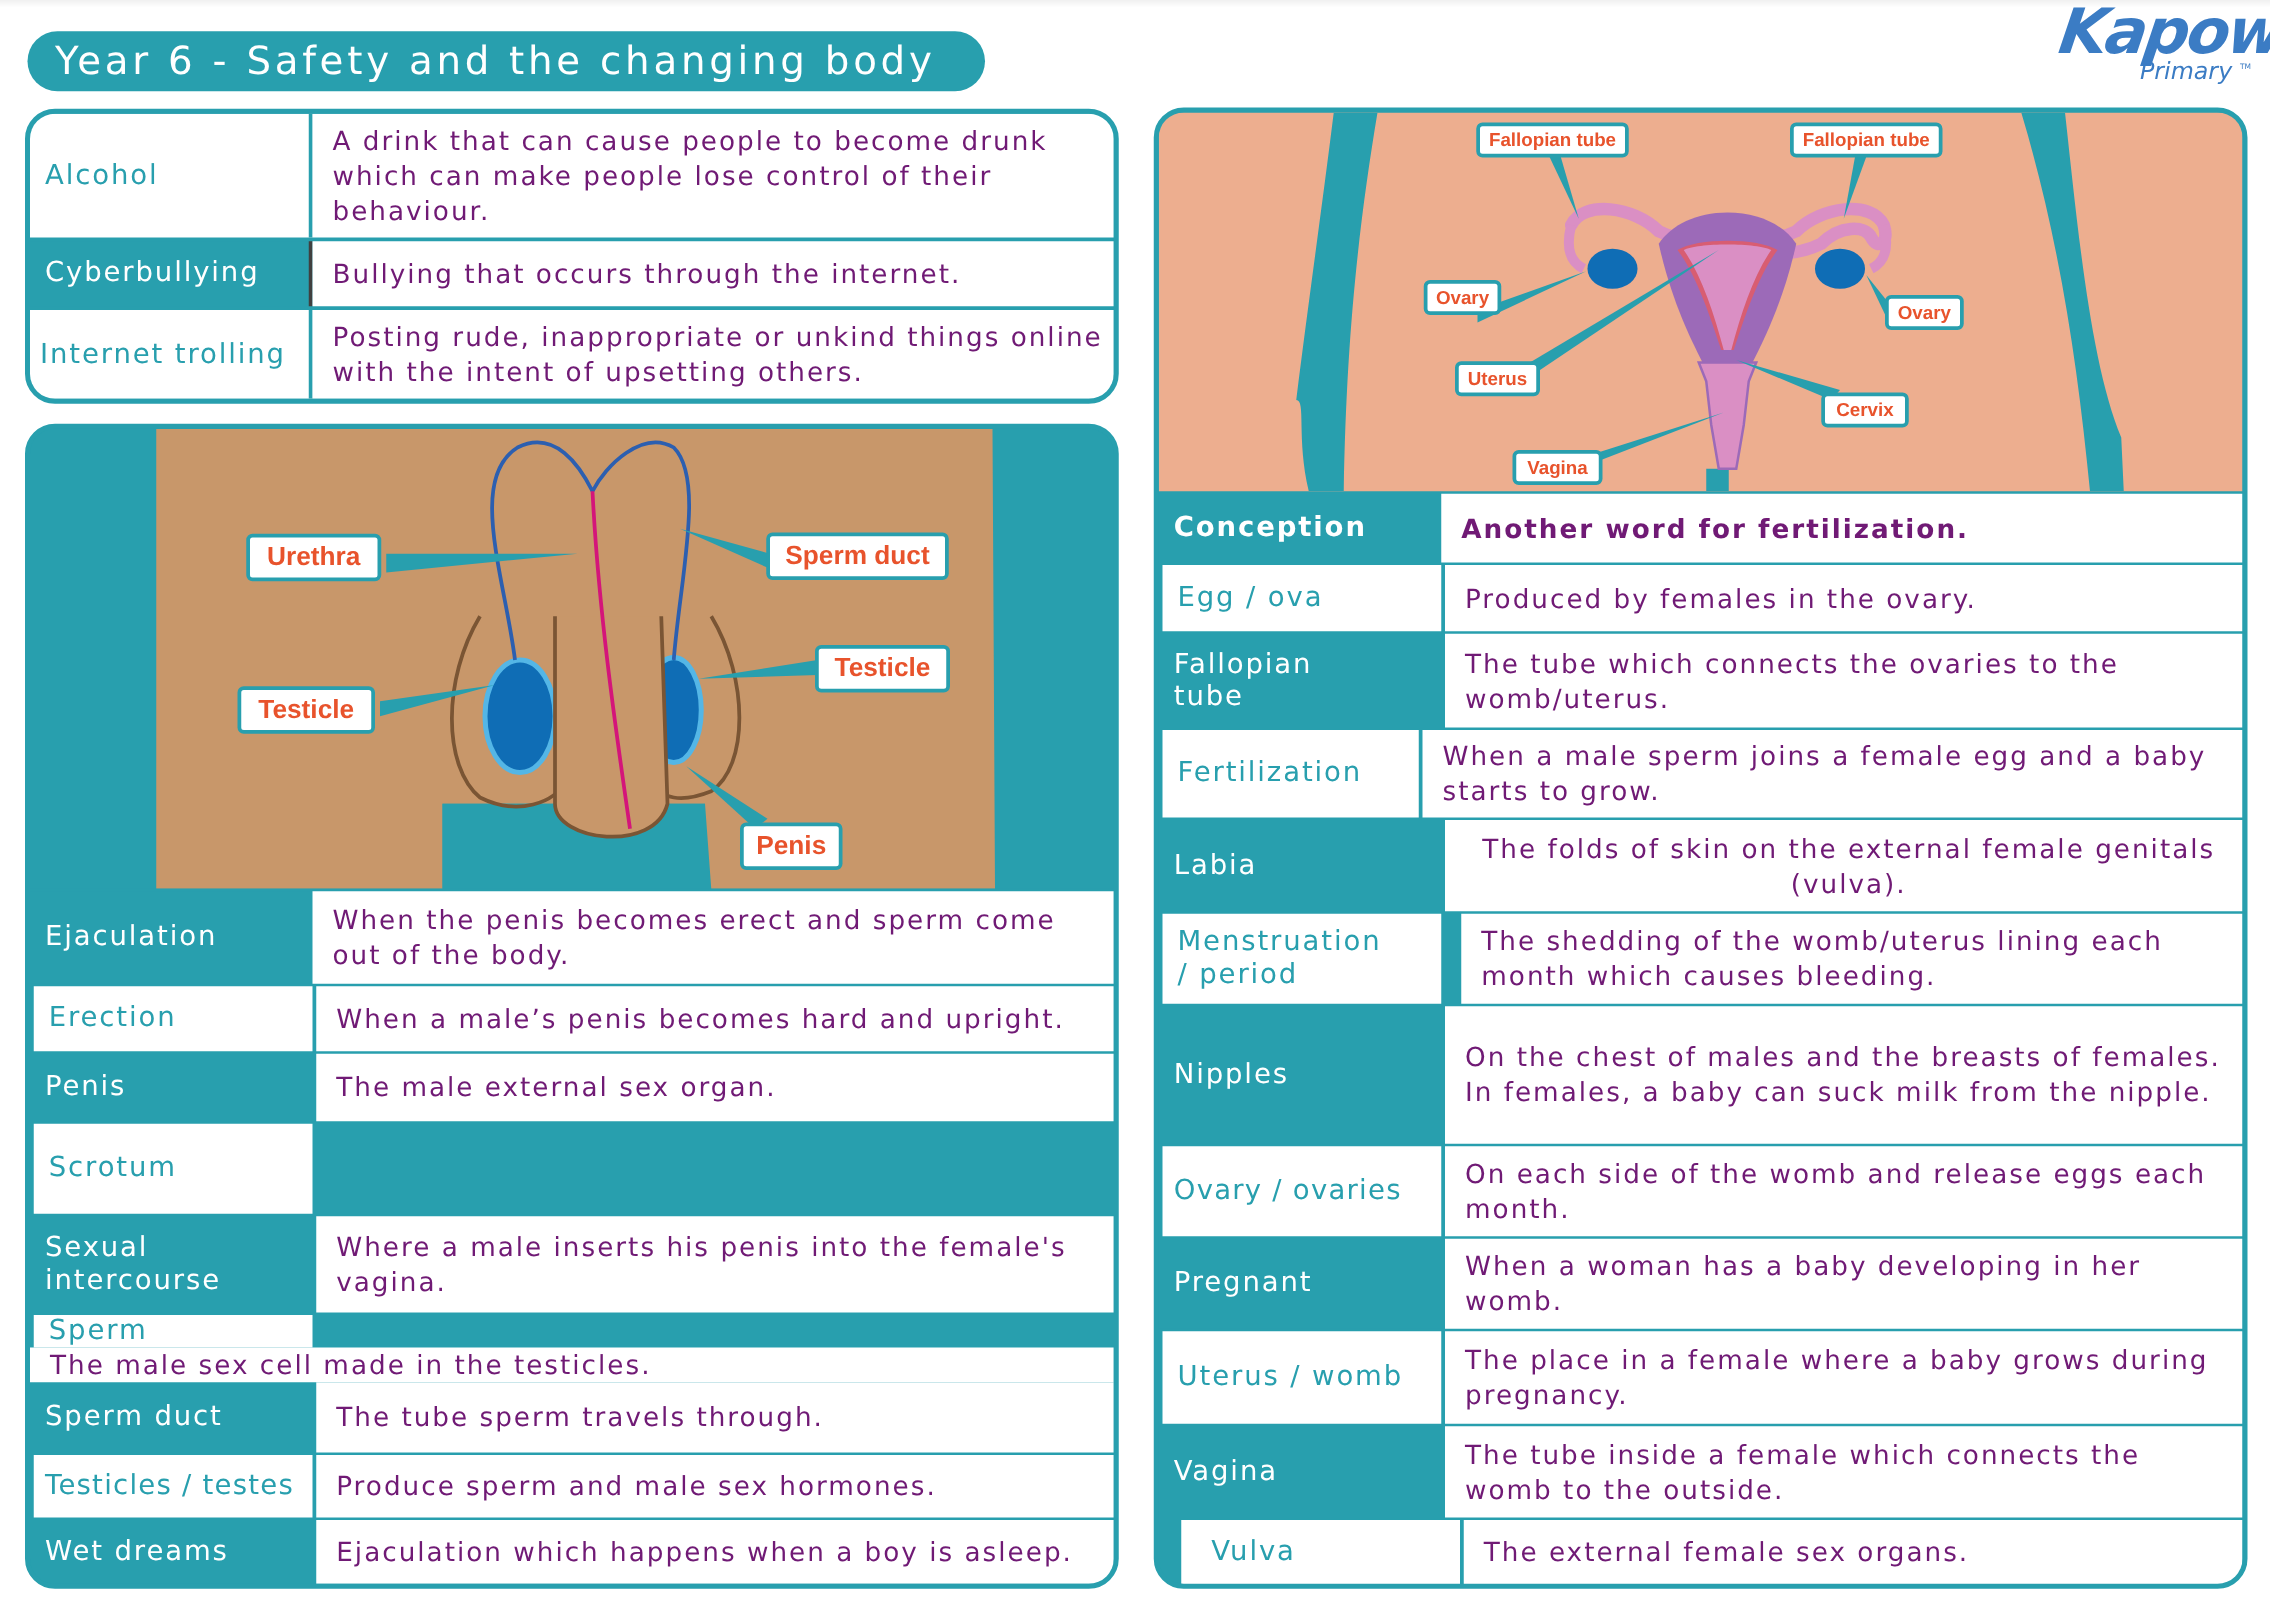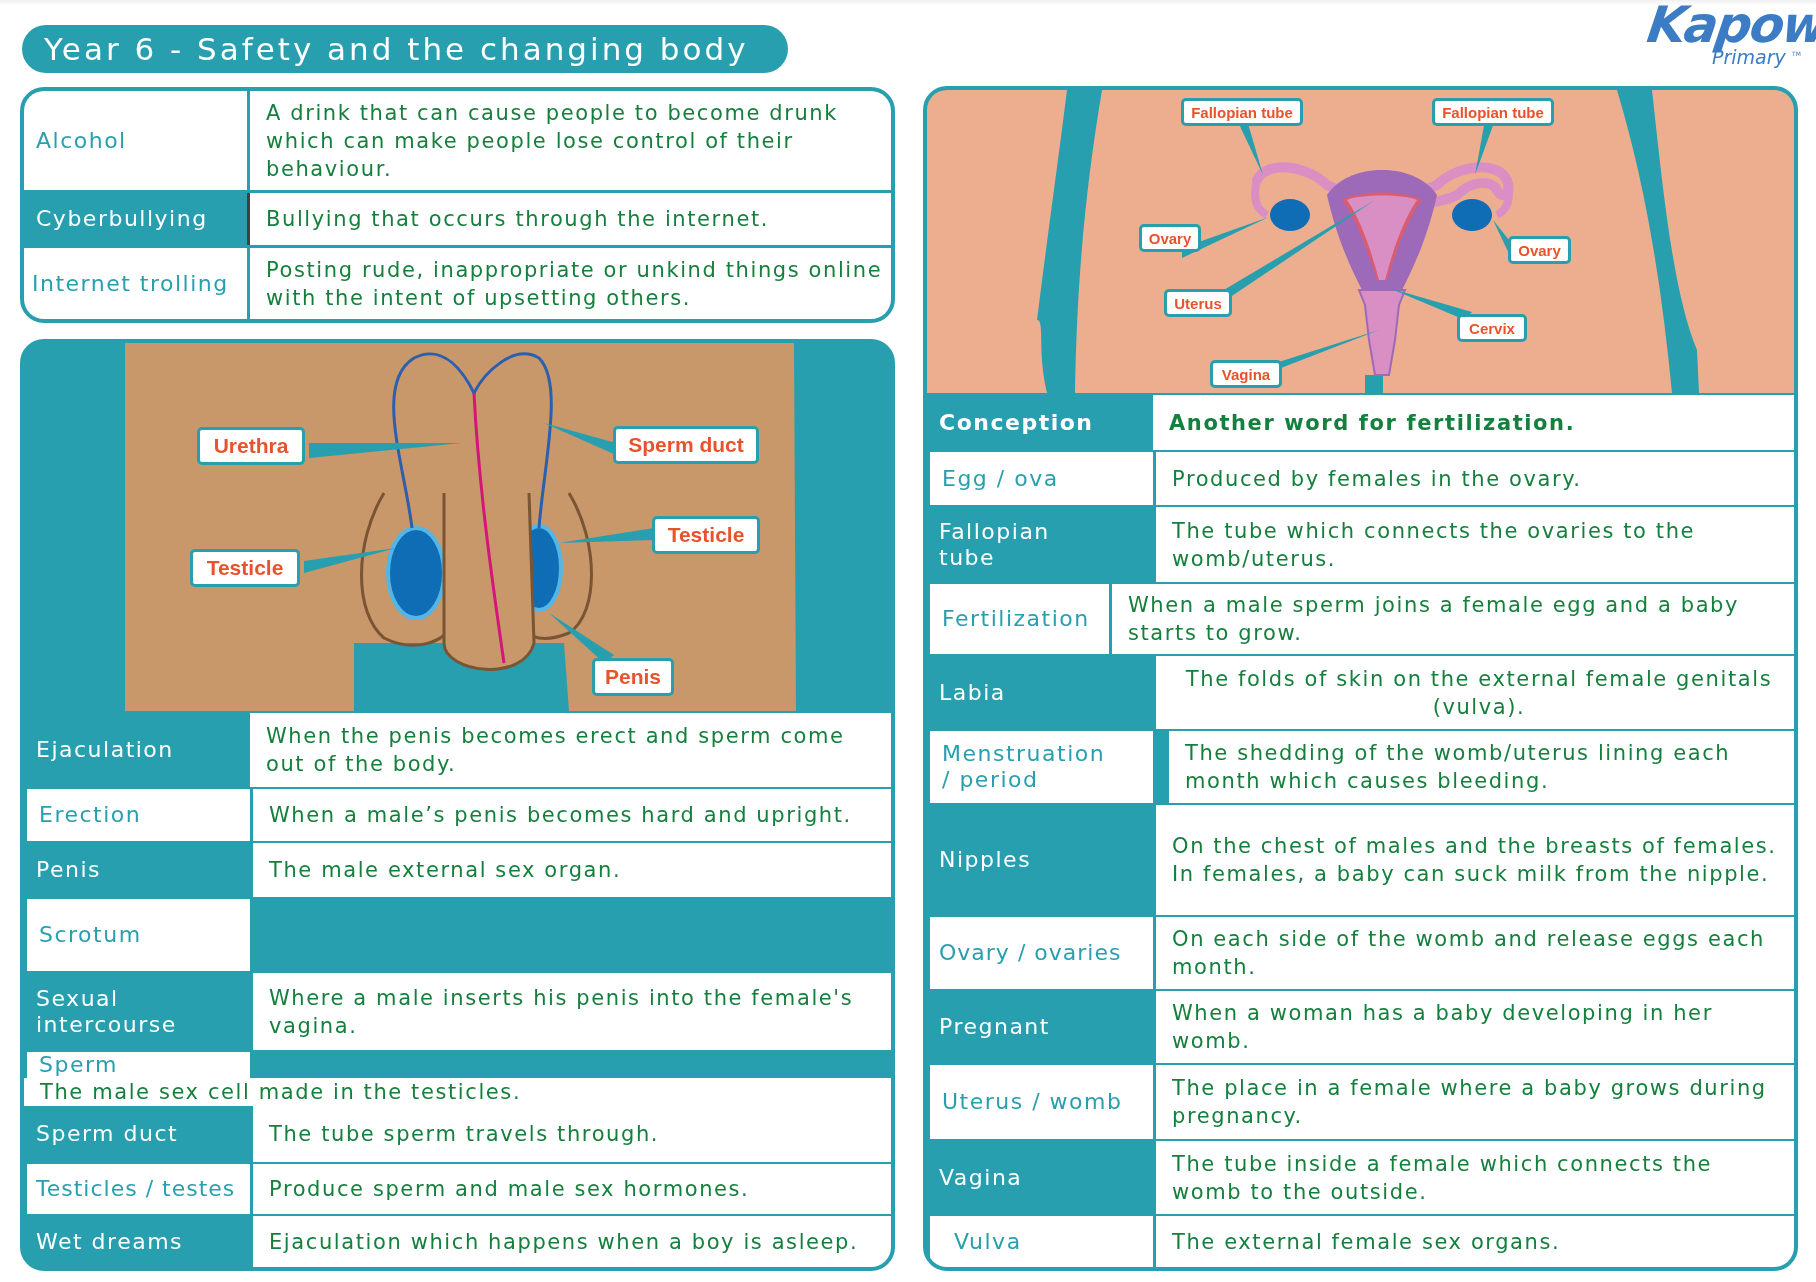--- a/index.html
+++ b/index.html
@@ -26,21 +26,21 @@
   }
   .tbl { position: absolute; left: 0; right: 0; }
   .row { position: absolute; left: 0; right: 0; display: flex; }
   .term {
     height: 100%; display: flex; align-items: center; font-size: 22px; letter-spacing: 1.5px;
     padding-left: 12px; line-height: 26px;
   }
   .term.dark { background: #289fae; color: #ffffff; }
   .term.light { background: #ffffff; color: #289fae; }
   .def {
-    background: #ffffff; color: #15803d; height: 100%; display: flex; align-items: center;
+    background: #ffffff; color: #701a75; height: 100%; display: flex; align-items: center;
     font-size: 21px; letter-spacing: 1.6px; line-height: 28px; padding-left: 16px; padding-right: 8px;
   }
 
   .img-area { position: absolute; left: 0; right: 0; top: 0; overflow: hidden; }
   .label-box {
     position: absolute; background: #ffffff; border: 3px solid #289fae; border-radius: 5px;
     color: #e8532c; font-weight: bold; display: flex; align-items: center; justify-content: center;
     font-family: "Liberation Sans", sans-serif; white-space: nowrap;
   }
 </style>
@@ -191,21 +191,21 @@
     </div>
     <div class="row" style="top:59px; height:53px;">
       <div class="term light" style="width:223px; margin-left:3px; margin-right:3px;">Egg / ova</div>
       <div class="def" style="flex:1;">Produced by females in the ovary.</div>
     </div>
     <div class="row" style="top:114px; height:75px;">
       <div class="term dark" style="width:229px; padding-right:100px;">Fallopian tube</div>
       <div class="def" style="flex:1;">The tube which connects the ovaries to the womb/uterus.</div>
     </div>
     <div class="row" style="top:191px; height:70px;">
-      <div class="term light" style="width:179px; margin-left:3px; margin-right:3px;">Fertilization</div>
+      <div class="term light" style="width:205px; margin-left:3px; margin-right:3px;">Fertilization</div>
       <div class="def" style="flex:1;">When a male sperm joins a female egg and a baby starts to grow.</div>
     </div>
     <div class="row" style="top:263px; height:73px;text-align:center;">
       <div class="term dark" style="width:229px;">Labia</div>
       <div class="def" style="flex:1;">The folds of skin on the external female genitals (vulva).</div>
     </div>
     <div class="row" style="top:338px; height:72px;gap:13px;">
       <div class="term light" style="width:223px; margin-left:3px; margin-right:3px; padding-right:40px;">Menstruation / period</div>
       <div class="def" style="flex:1;">The shedding of the womb/uterus lining each month which causes bleeding.</div>
     </div>
@@ -223,17 +223,17 @@
     </div>
     <div class="row" style="top:672px; height:74px;">
       <div class="term light" style="width:223px; margin-left:3px; margin-right:3px;">Uterus / womb</div>
       <div class="def" style="flex:1;">The place in a female where a baby grows during pregnancy.</div>
     </div>
     <div class="row" style="top:748px; height:73px;">
       <div class="term dark" style="width:229px;">Vagina</div>
       <div class="def" style="flex:1;">The tube inside a female which connects the womb to the outside.</div>
     </div>
     <div class="row" style="top:823px; height:52px;">
-      <div class="term light" style="width:223px; margin-left:3px; margin-right:3px;padding-left:24px;">Vulva</div>
+      <div class="term light" style="width:223px; margin-left:18px; margin-right:3px;padding-left:24px;">Vulva</div>
       <div class="def" style="flex:1;">The external female sex organs.</div>
     </div>
   </div>
 </div>
 
 </body></html>

